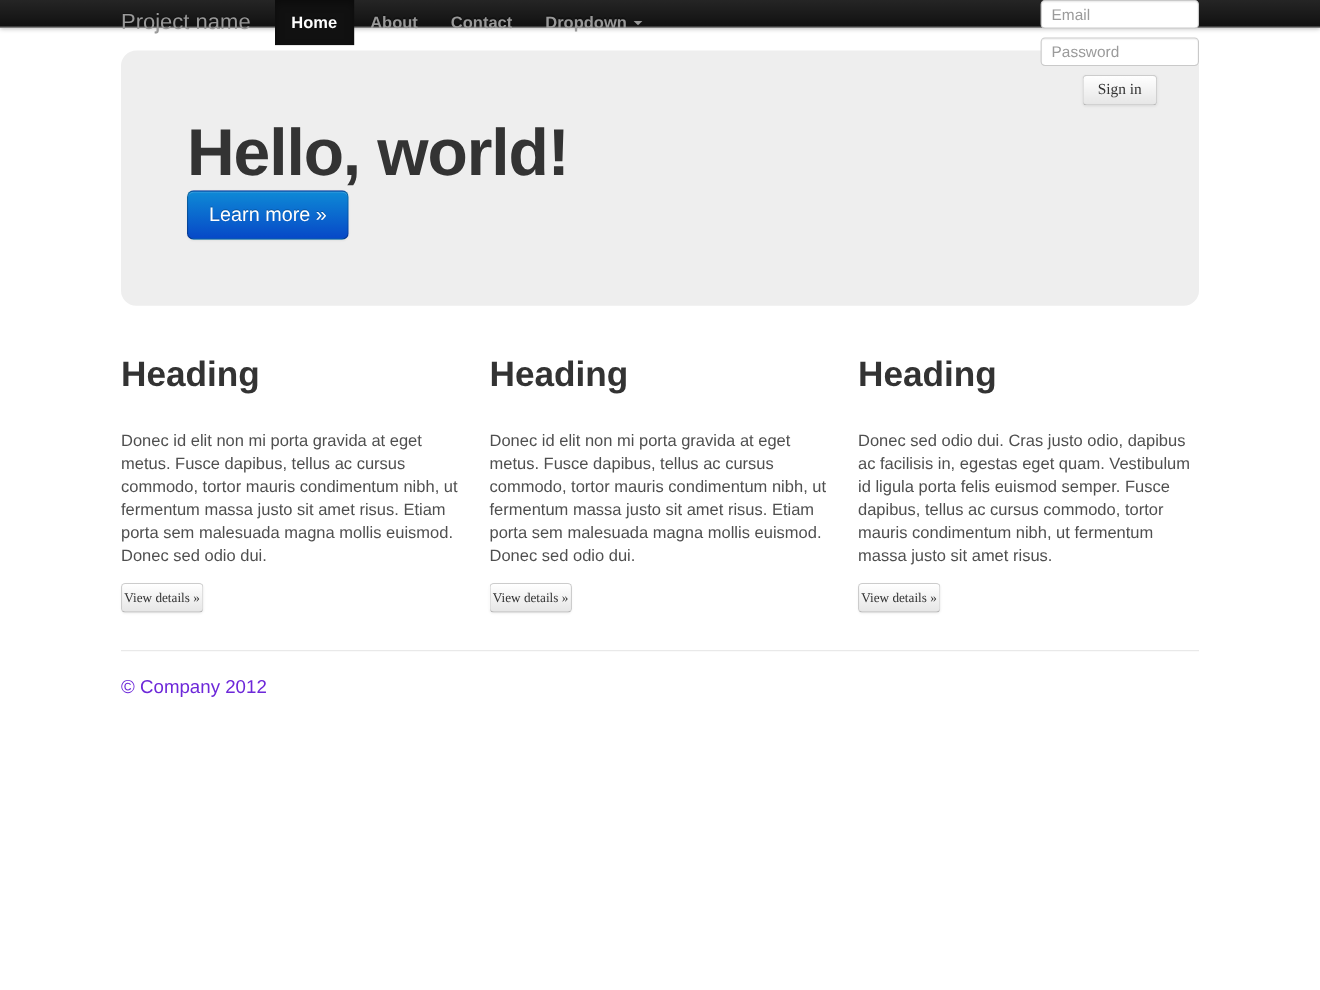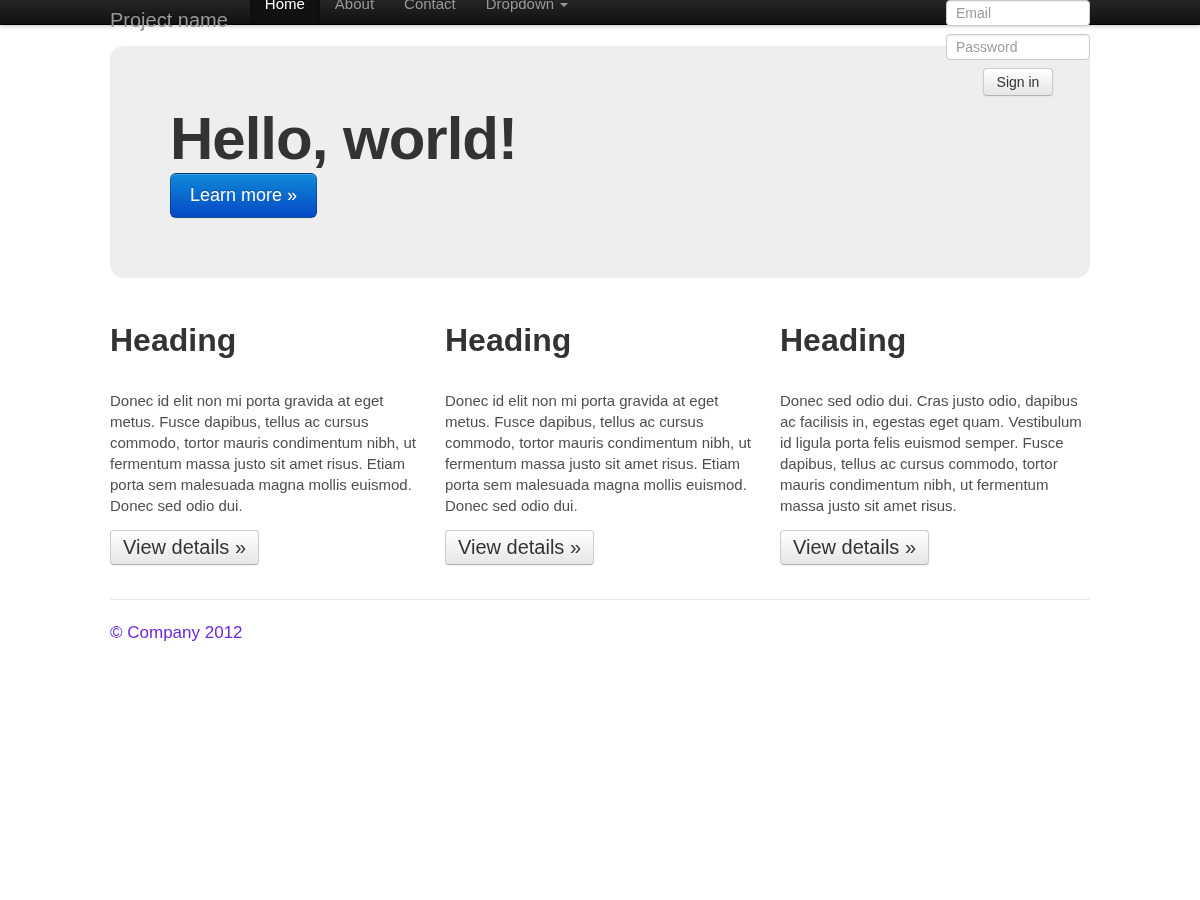--- a/index.html
+++ b/index.html
@@ -20,21 +20,21 @@
   }
   .navbar-inner {
     width: 980px; margin: 0 auto;
     display: flex; align-items: stretch; height: 100%;
   }
   .brand {
     color: #999999; font-size: 20px; line-height: 41px;
     margin-right: 22px; white-space: nowrap;
     text-shadow: 0 -1px 0 rgba(0,0,0,0.25);
   }
-  .nav { display: flex; align-items: flex-end; }
+  .nav { display: flex; align-items: flex-start; font-weight: bold; }
   .nav-item {
     color: #999999; font-size: 15px; line-height: 41px;
     padding: 0 15px; cursor: pointer; white-space: nowrap;
     text-shadow: 0 -1px 0 rgba(0,0,0,0.25);
   }
   .nav-item.active {
     color: #ffffff; background: #111111;
     box-shadow: inset 0 3px 8px rgba(0,0,0,0.35);
   }
   .caret {
@@ -50,21 +50,21 @@
     width: 144px; height: 30px; padding: 4px 9px;
     font-family: "Liberation Sans", "DejaVu Sans", sans-serif;
     font-size: 14px; color: #333;
     border: 1px solid #c9c9c9; border-radius: 4px;
     background: #ffffff; outline: none;
     box-shadow: inset 0 1px 1px rgba(0,0,0,0.08);
   }
   .navbar-form input::placeholder { color: #9b9b9b; }
   .btn {
     display: inline-block; cursor: pointer;
-    font-family: Liberation Sans, sans-serif;
+    font-family: Liberation Serif, serif;
     font-size: 14px; color: #333333; text-align: center;
     background: linear-gradient(to bottom, #ffffff, #e6e6e6);
     border: 1px solid #cccccc; border-bottom-color: #b3b3b3;
     border-radius: 4px;
     box-shadow: inset 0 1px 0 rgba(255,255,255,0.2), 0 1px 2px rgba(0,0,0,0.05);
   }
   .btn-signin { padding: 5px 13px; height: 30px; }
 
   
   .hero-unit {
@@ -88,21 +88,21 @@
     border: 1px solid rgba(0,0,0,0.25); border-bottom-color: rgba(0,0,0,0.35);
     border-radius: 6px; padding: 11px 19px;
     box-shadow: inset 0 1px 0 rgba(255,255,255,0.2), 0 1px 2px rgba(0,0,0,0.05);
   }
 
   
   .row { width: 980px; margin: 44px auto 0; display: flex; gap: 25px; }
   .col { flex: 1 1 0; }
   .col h2 { font-size: 32px; font-weight: bold; color: #333333; line-height: 1.15; margin-bottom: 31px; }
   .col p { font-size: 15px; line-height: 21px; color: #4f4f4f; margin-bottom: 14px; }
-  .btn-details { padding: 5px 12px; font-size: 20px; }
+  .btn-details { padding: 5px 2px; font-size: 12px; }
 
   
   .footer { width: 980px; margin: 0 auto; }
   .footer hr {
     border: 0; border-top: 1px solid #e7e7e7;
     margin: 34px 0 23px;
   }
   .footer p { font-size: 17px; color: #6d28d9; }
 </style>
 </head>

